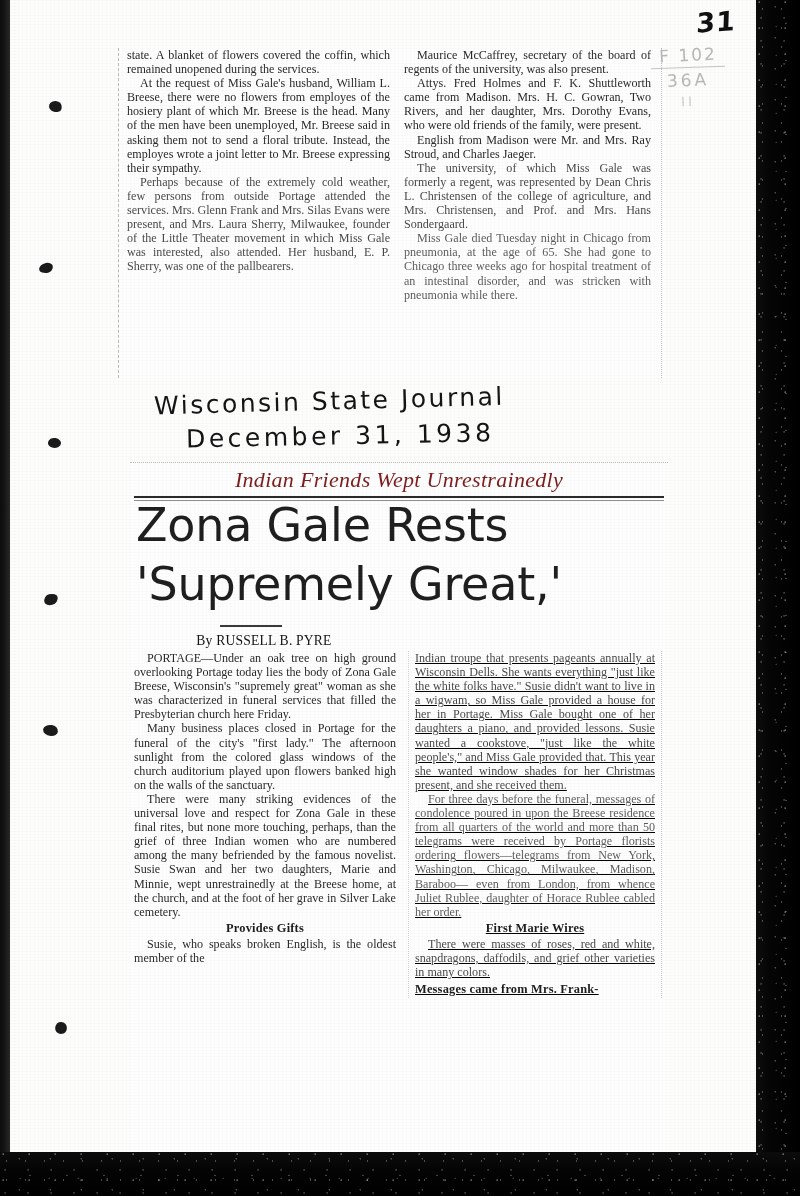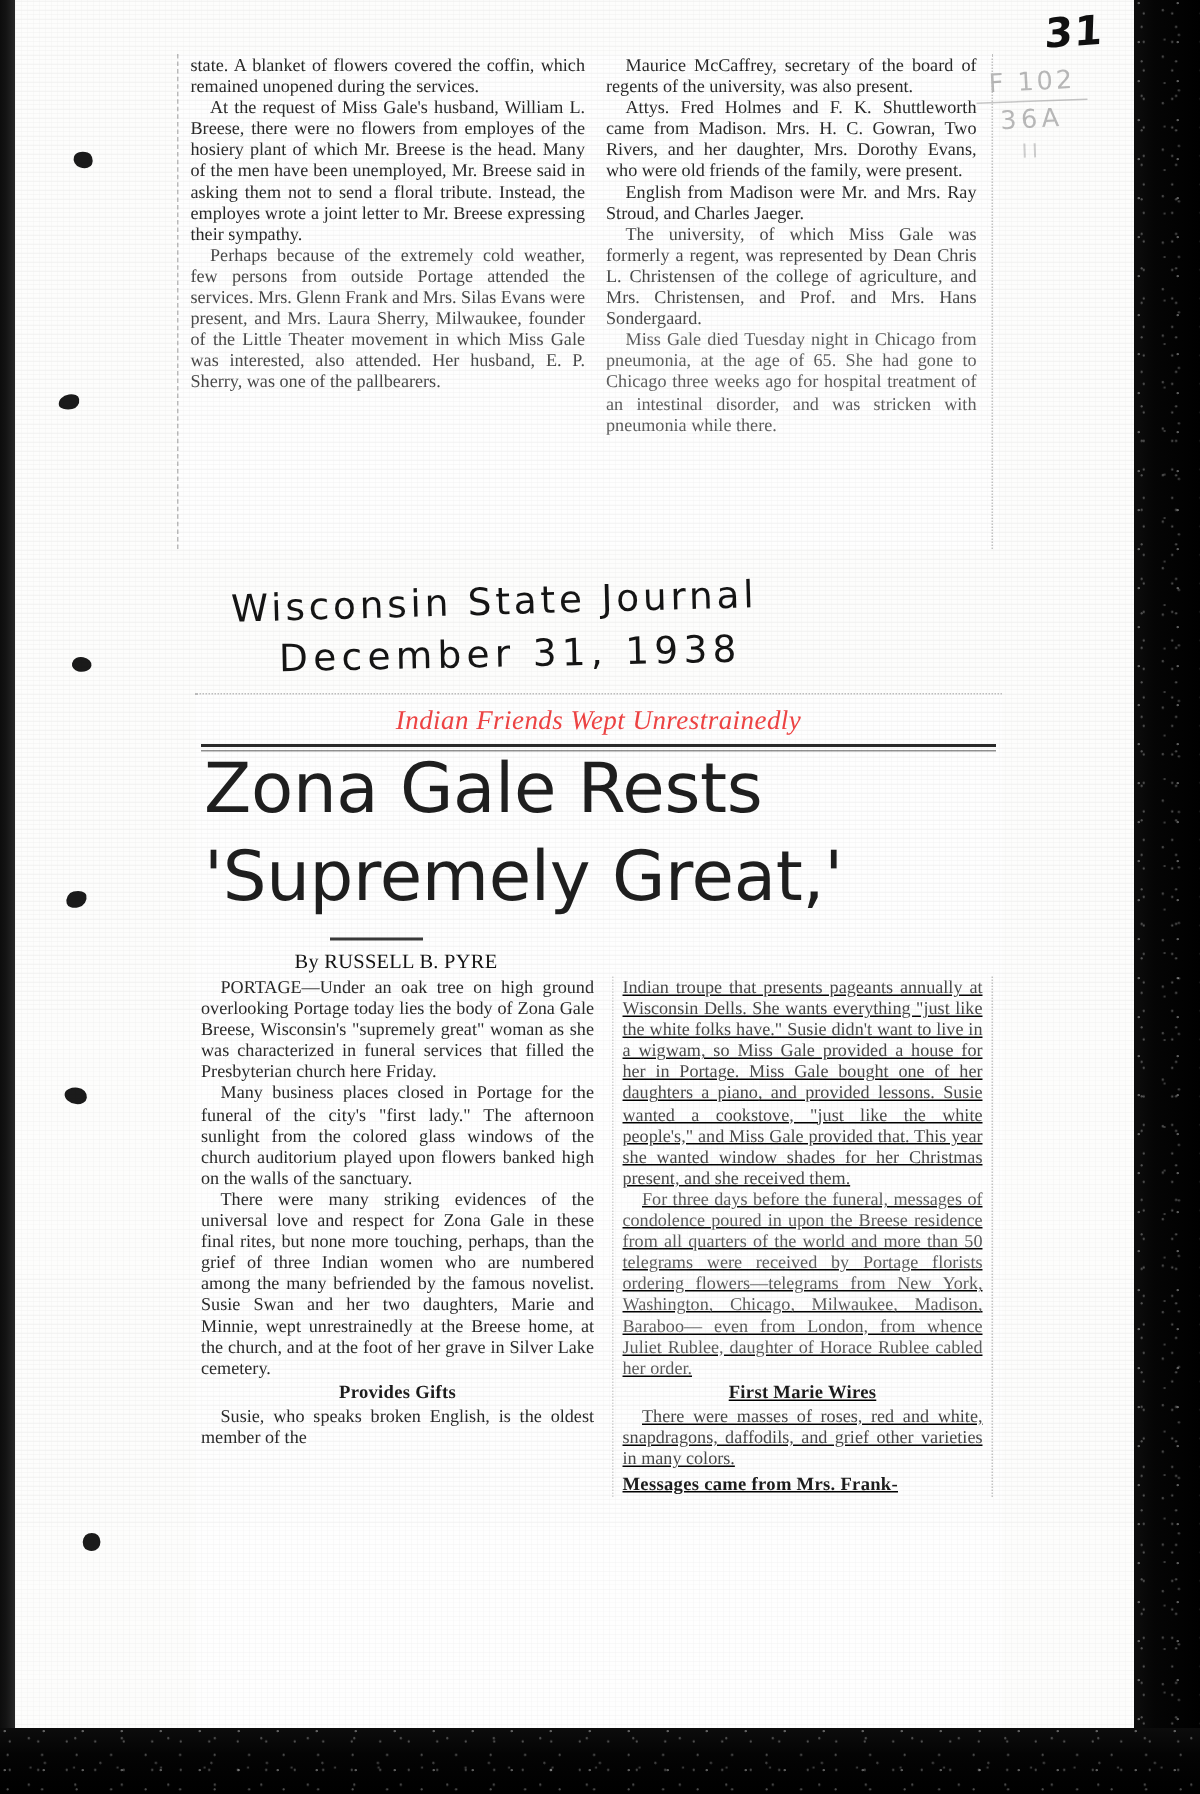--- a/index.html
+++ b/index.html
@@ -130,21 +130,21 @@
                 transform: rotate(-20deg); }
 
   
   .clipping {
     position: absolute;
     background: #fefefe;
   }
 
   
   #clipping-upper {
-    left: 118px; top: 36px; width: 548px; height: 330px;
+    left: 118px; top: 48px; width: 548px; height: 330px;
   }
   #clipping-upper .cols {
     display: flex;
     gap: 14px;
     height: 100%;
   }
   .col {
     position: relative;
     box-sizing: border-box;
   }
@@ -210,23 +210,23 @@
   }
 
   #kicker-row {
     position: relative;
     border-top: 1px dotted #c0c0c0;
     padding-top: 2px;
   }
   #kicker-text {
     font-family: "Liberation Serif", serif;
     font-style: italic;
-    font-size: 18px;
+    font-size: 22px;
     line-height: 30px;
-    color: #ef4444;
+    color: #7f1d1d;
     text-align: center;
     letter-spacing: .3px;
     border-bottom: 2px solid #2a2a2a;
     padding-bottom: 1px;
     margin: 0 4px;
   }
   #kicker-rule-2 {
     height: 1px;
     background: #8f8f8f;
     margin: 2px 4px 0 4px;

